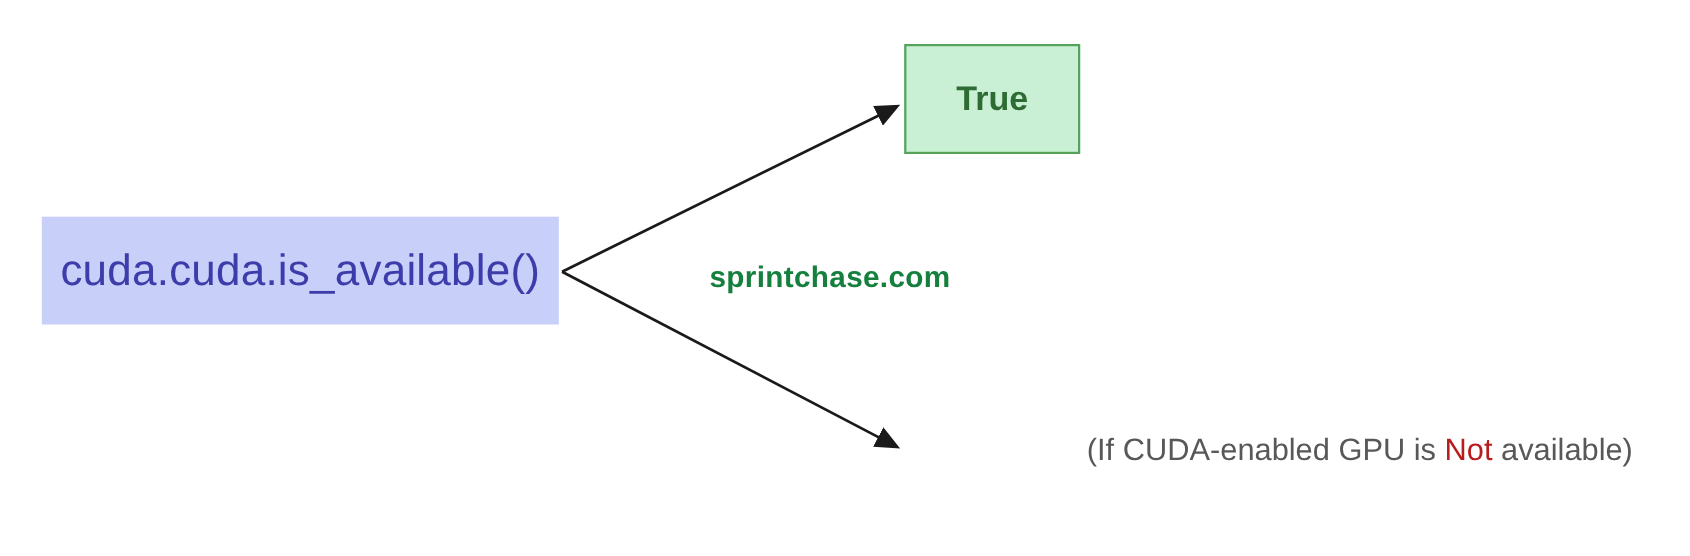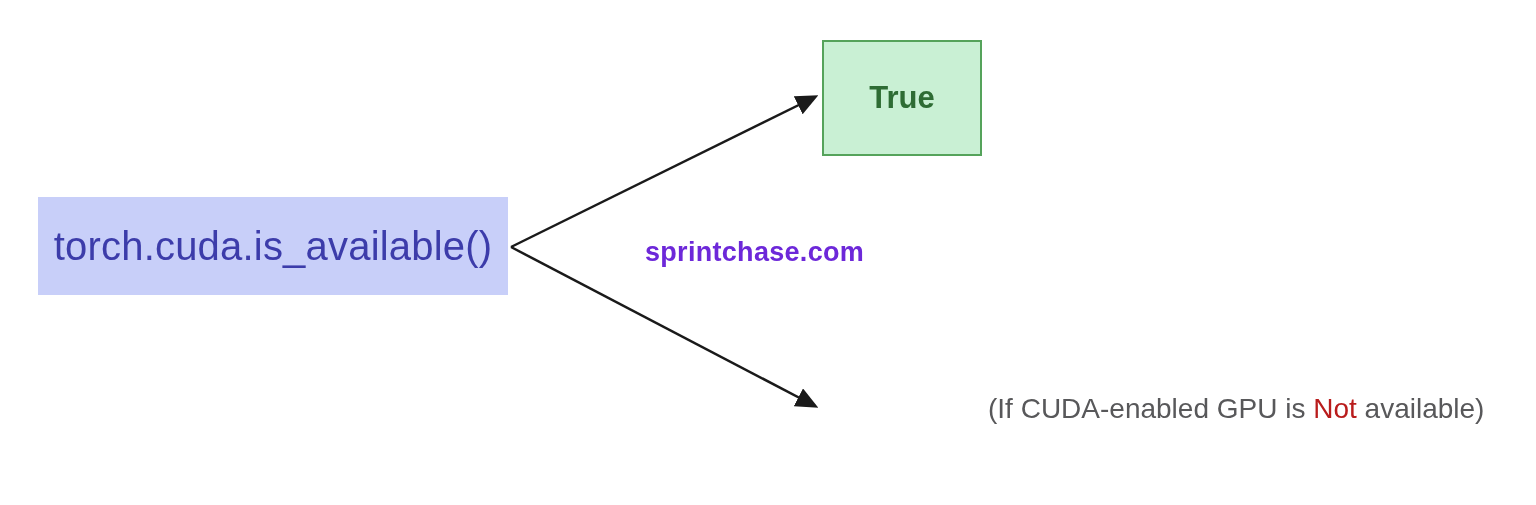--- a/index.html
+++ b/index.html
@@ -23,21 +23,21 @@
     left: 38px; top: 197px;
     width: 470px; height: 98px;
     background: #c8cff9;
     display: flex; align-items: center; justify-content: center;
     color: #3c3caa;
     font-size: 40px;
     letter-spacing: 0.2px;
   }
   .branch-box {
     position: absolute;
-    width: 160px; height: 116px;
+    width: 160px; height: 100px;
     display: flex; align-items: center; justify-content: center;
     font-size: 31px;
     font-weight: 600;
   }
   .branch-box.true {
     left: 822px; top: 40px;
     background: #c9f0d4;
     border: 2px solid #55a35b;
     color: #2e6c34;
   }
@@ -55,21 +55,21 @@
     font-size: 28px;
     white-space: nowrap;
   }
   .note.true-note { top: 90px; }
   .note.false-note { top: 409px; }
   .note .highlight { color: #b91c1c; }
   .watermark {
     position: absolute;
     left: 645px; top: 252px;
     transform: translateY(-50%);
-    color: #6d28d9;
+    color: #15803d;
     font-size: 27px;
     font-weight: 600;
     letter-spacing: 0.3px;
   }
 </style>
 </head>
 <body>
 
 <div class="canvas">
 
@@ -77,21 +77,21 @@
     <defs>
       <marker id="arrowhead" markerWidth="9" markerHeight="8" refX="7.5" refY="4" orient="auto">
         <polygon points="0 0, 9 4, 0 8" fill="#1a1a1a"></polygon>
       </marker>
     </defs>
     <line x1="511" y1="247" x2="815" y2="97" stroke="#1a1a1a" stroke-width="2.5" marker-end="url(#arrowhead)"></line>
     <line x1="511" y1="247" x2="815" y2="406" stroke="#1a1a1a" stroke-width="2.5" marker-end="url(#arrowhead)"></line>
   </svg>
 
   <div class="source-box">
-    <span>torch.cuda.is_available()</span>
+    <span>cuda.cuda.is_available()</span>
   </div>
 
   <div class="branch-box true">
     <span>True</span>
   </div>
 
 
 
   <div class="note false-note">
     <span>(If CUDA-enabled GPU is </span><span class="highlight">Not</span><span> available)</span>

